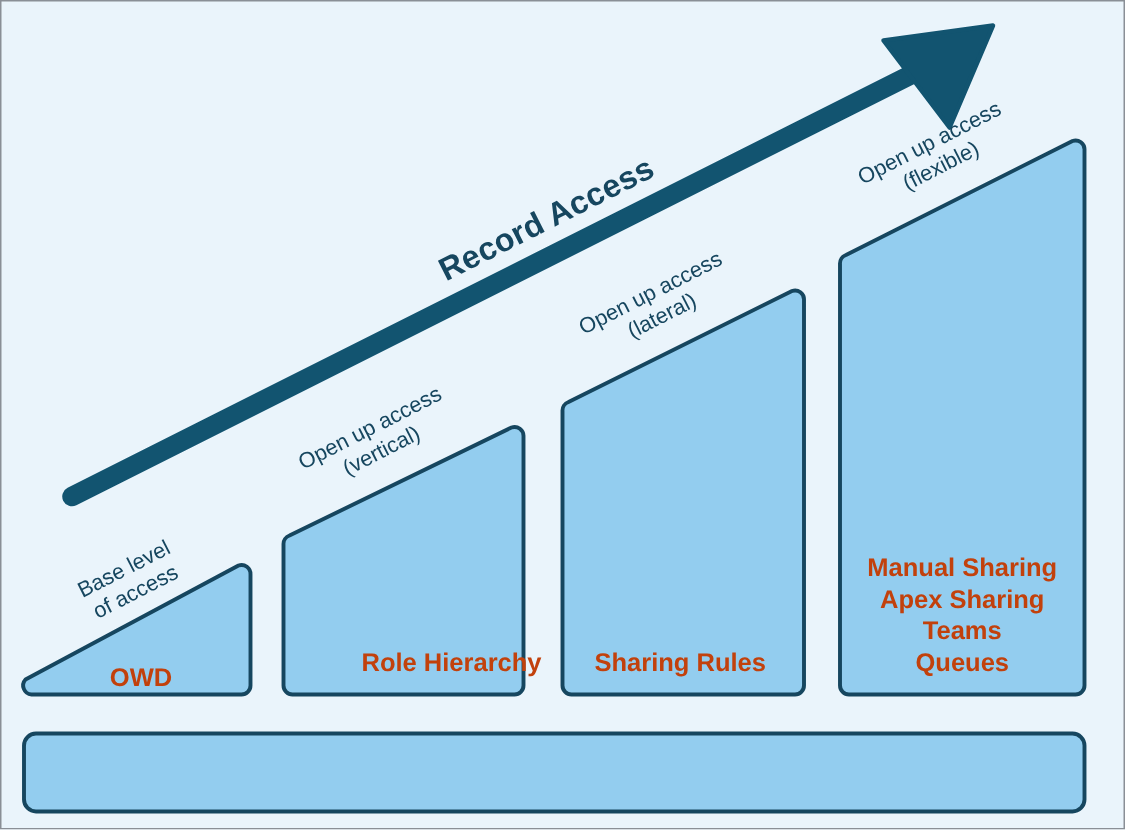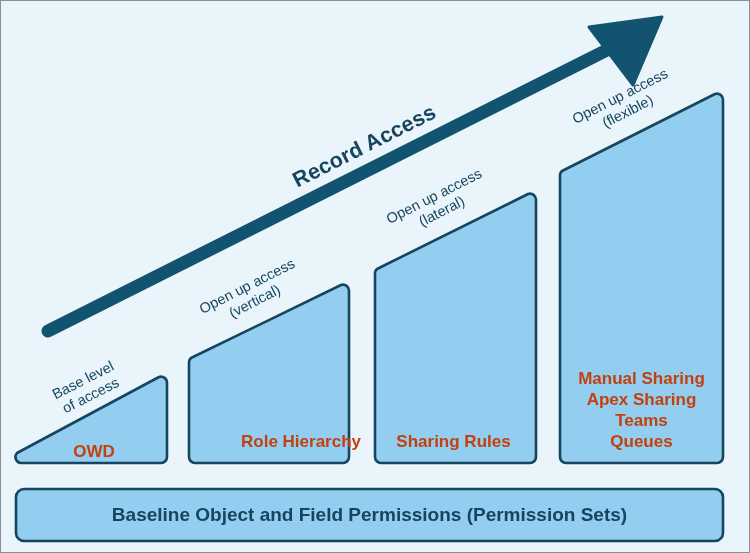--- a/index.html
+++ b/index.html
@@ -72,15 +72,14 @@
 
   <div class="shape-label" style="left:188px;top:430px;width:160px;margin-left:32px;">Role Hierarchy</div>
 
   <div class="shape-label" style="left:374px;top:430px;width:157px;">Sharing Rules</div>
 
   <div class="shape-label" style="left:559px;top:367px;width:163px;">Manual Sharing
 Apex Sharing
 Teams
 Queues</div>
 
-  <div id="baseline-label">Baseline Object and Field Permissions (Permission Sets)</div>
 
 </div>
 
 </body></html>

